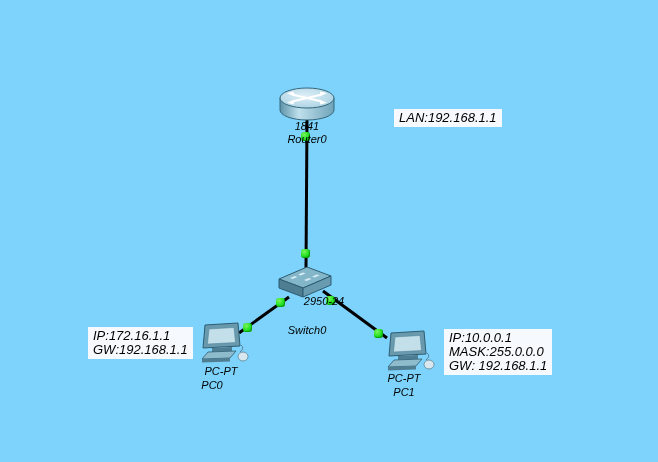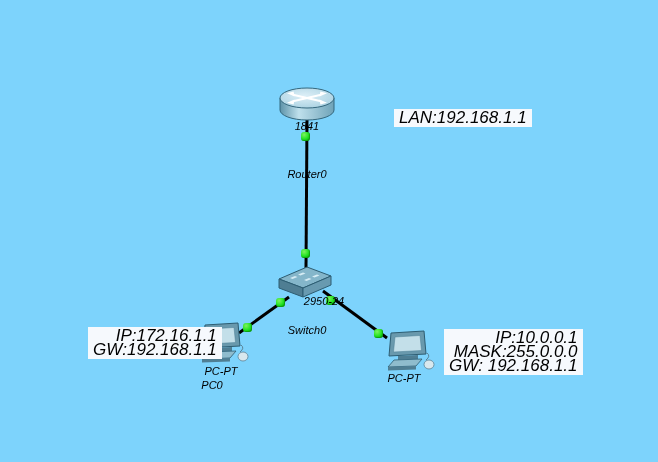--- a/index.html
+++ b/index.html
@@ -20,23 +20,22 @@
   .device{position:absolute;}
   .dev-label{
     position:absolute;width:100px;text-align:center;
     font-size:11px;line-height:13px;color:#000000;
     white-space:nowrap;
   }
   .note{
     position:absolute;
     background:#f6f9fd;
     padding:2px 5px;
-    font-size:17px;line-height:14px;color:#000000;
+    font-size:13px;line-height:14px;color:#000000;
     white-space:nowrap;
-    text-align:right;
   }
 </style>
 </head>
 <body>
 
 <div id="canvas">
 
   <svg class="links-layer">
     <line x1="307" y1="118" x2="306" y2="268" stroke="#000000" stroke-width="3"></line>
     <line x1="289" y1="297" x2="239" y2="333" stroke="#000000" stroke-width="3"></line>
@@ -71,21 +70,21 @@
       </g>
       <g fill="#ffffff">
         <polygon points="8,17.8 15.5,14.4 14.6,19.6"></polygon>
         <polygon points="48,8.2 40.5,11.6 41.4,6.4"></polygon>
         <polygon points="8,8.2 15.5,11.6 14.6,6.4"></polygon>
         <polygon points="48,17.8 40.5,14.4 41.4,19.6"></polygon>
       </g>
     </svg>
   </div>
   <div class="dev-label" style="left:257px;top:120px;">1841</div>
-  <div class="dev-label" style="left:257px;top:133px;margin-top:35px;">Router0</div>
+  <div class="dev-label" style="left:257px;top:133px;">Router0</div>
 
   <div class="device" style="left:277px;top:264px;width:56px;height:34px;">
     <svg width="56" height="34" viewBox="0 0 56 34">
       <polygon points="2,15 30,3 54,12 26,24" fill="#84b6ca" stroke="#2d5d72" stroke-width="1"></polygon>
       <polygon points="2,15 2,24 26,33 26,24" fill="#4f7e93" stroke="#2d5d72" stroke-width="1"></polygon>
       <polygon points="26,24 26,33 54,21 54,12" fill="#689ab0" stroke="#2d5d72" stroke-width="1"></polygon>
       <g fill="#d6ecf4">
         <polygon points="13,14 18,12 20.5,13 15.5,15"></polygon>
         <polygon points="21,10.5 26,8.5 28.5,9.5 23.5,11.5"></polygon>
         <polygon points="27,16 32,14 34.5,15 29.5,17"></polygon>
@@ -115,20 +114,21 @@
       <polygon points="5,3 38,1 40,24 3,26" fill="#6999ad" stroke="#2d5d72" stroke-width="1"></polygon>
       <polygon points="9,7 34,5.5 35.5,20.5 7.5,22" fill="#c3dfe9" stroke="#4d7f94" stroke-width="0.5"></polygon>
       <polygon points="12,26 32,25 32,29 12,30" fill="#4f7e93"></polygon>
       <polygon points="8,30 36,29 30,36 2,37" fill="#8fbccd" stroke="#2d5d72" stroke-width="0.8"></polygon>
       <polygon points="2,37 30,36 30,39.5 2,40.5" fill="#4f7e93"></polygon>
       <path d="M40,30 Q45,26 41,23" fill="none" stroke="#5a8296" stroke-width="1"></path>
       <ellipse cx="43" cy="34.5" rx="5" ry="4.5" fill="#d8e8ee" stroke="#5a8296" stroke-width="0.8"></ellipse>
     </svg>
   </div>
   <div class="dev-label" style="left:354px;top:372px;">PC-PT</div>
+  <div class="dev-label" style="left:354px;top:386px;">PC1</div>
 
   <div class="note" style="left:394px;top:109px;">
     <div>LAN:192.168.1.1</div>
   </div>
 
   <div class="note" style="left:88px;top:327px;">
     <div>IP:172.16.1.1</div>
     <div>GW:192.168.1.1</div>
   </div>
 

